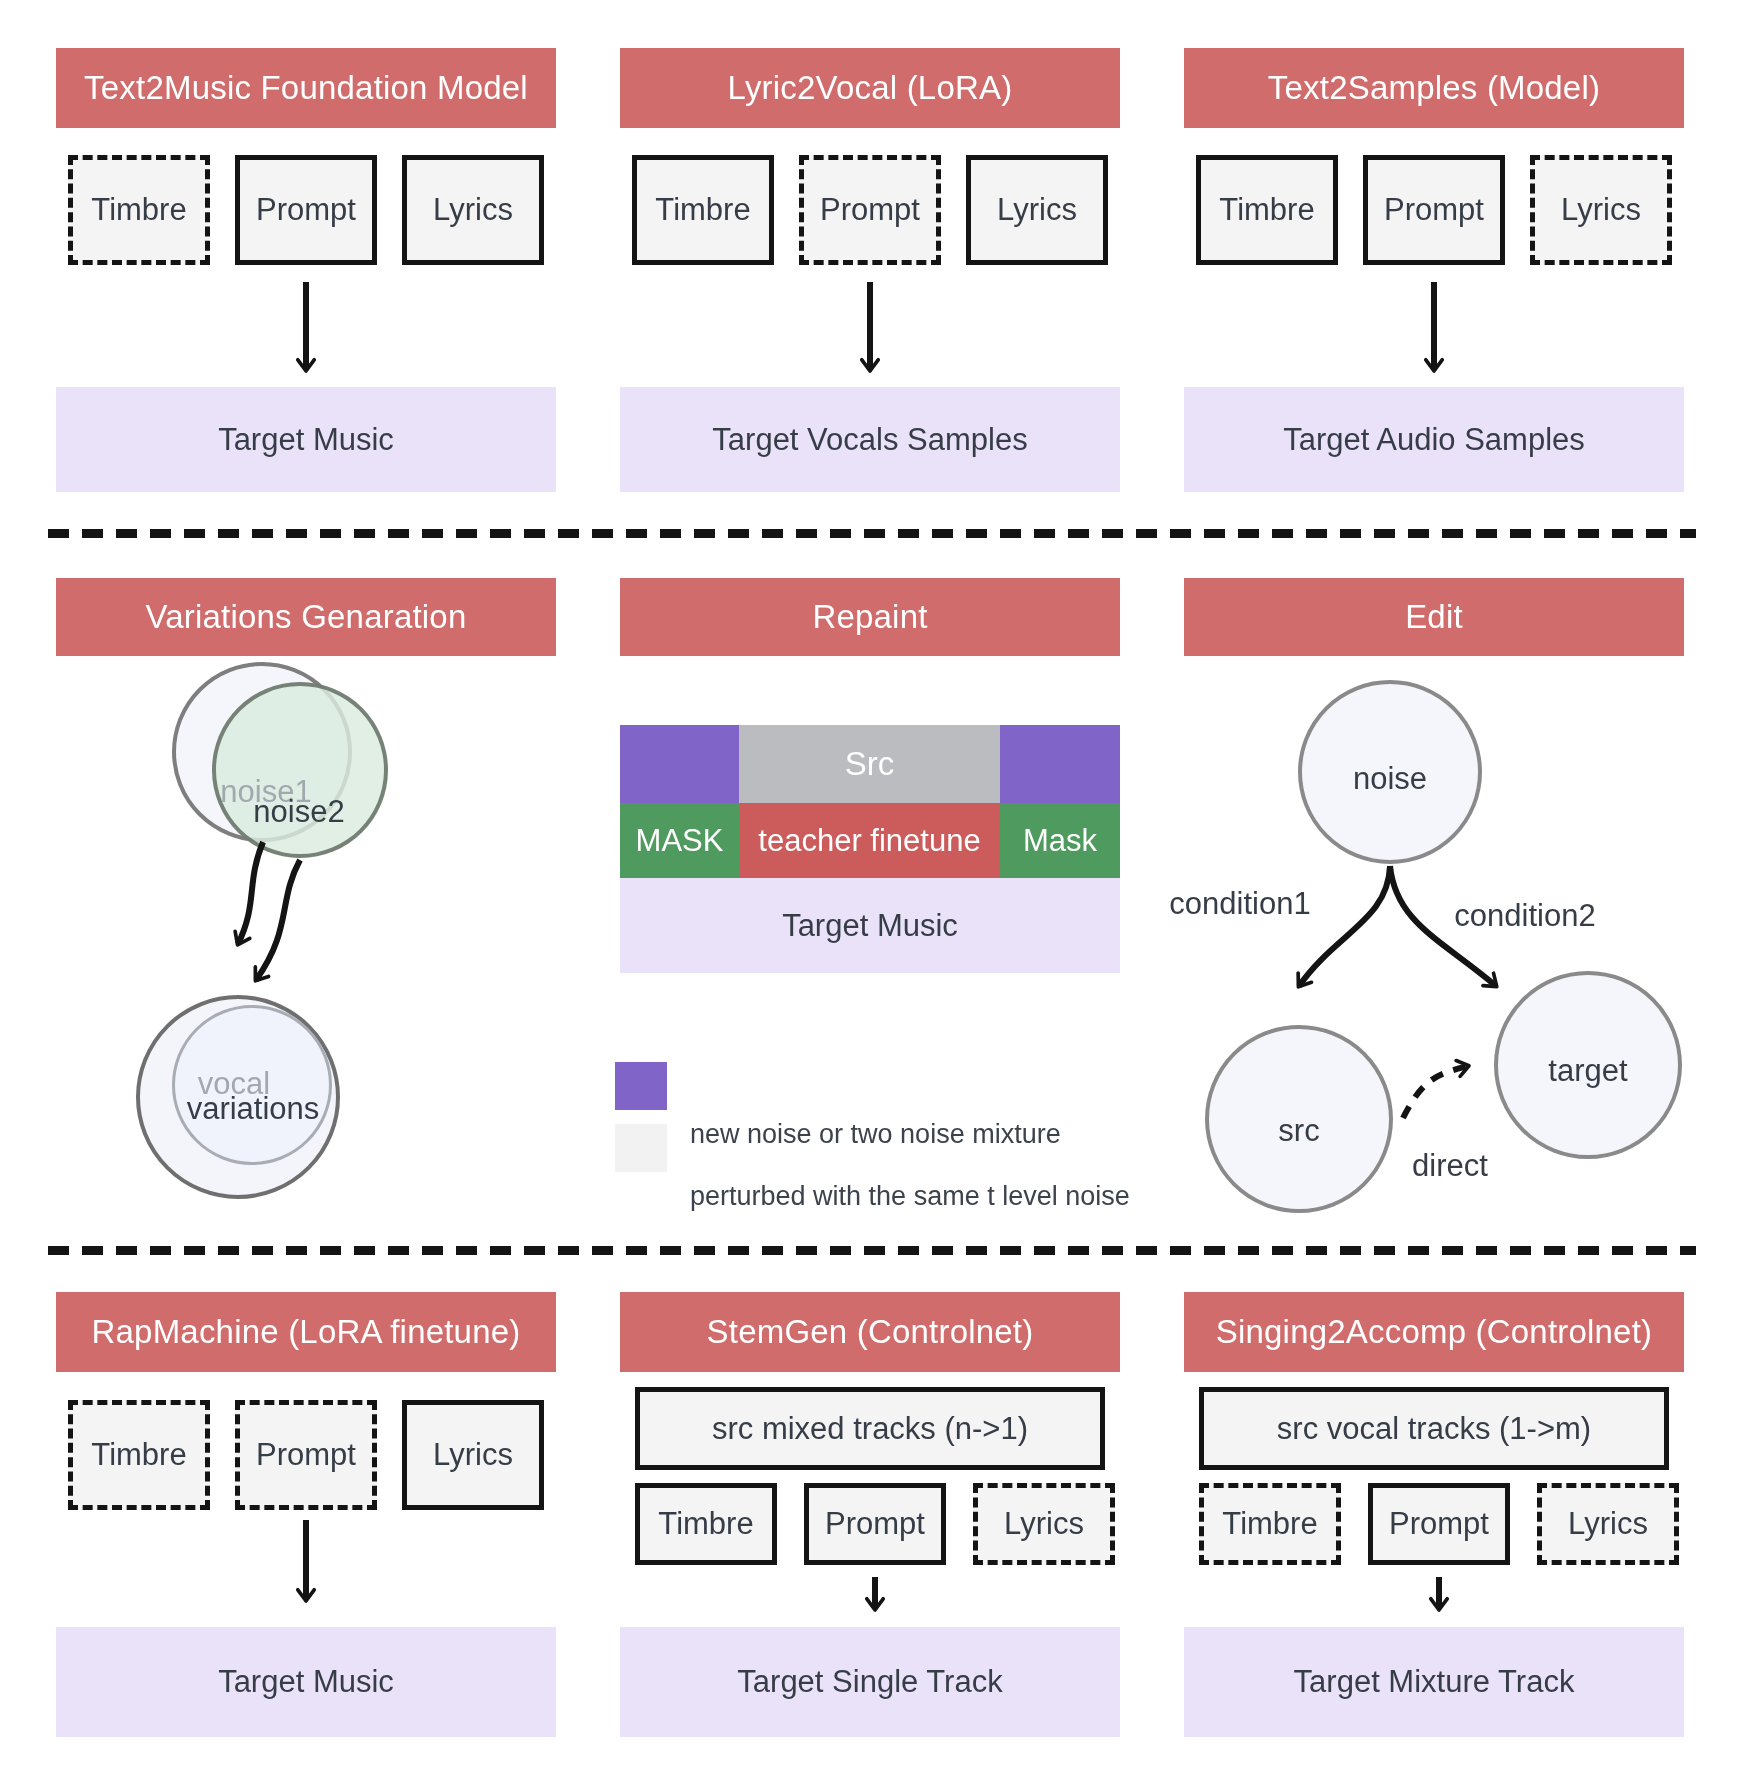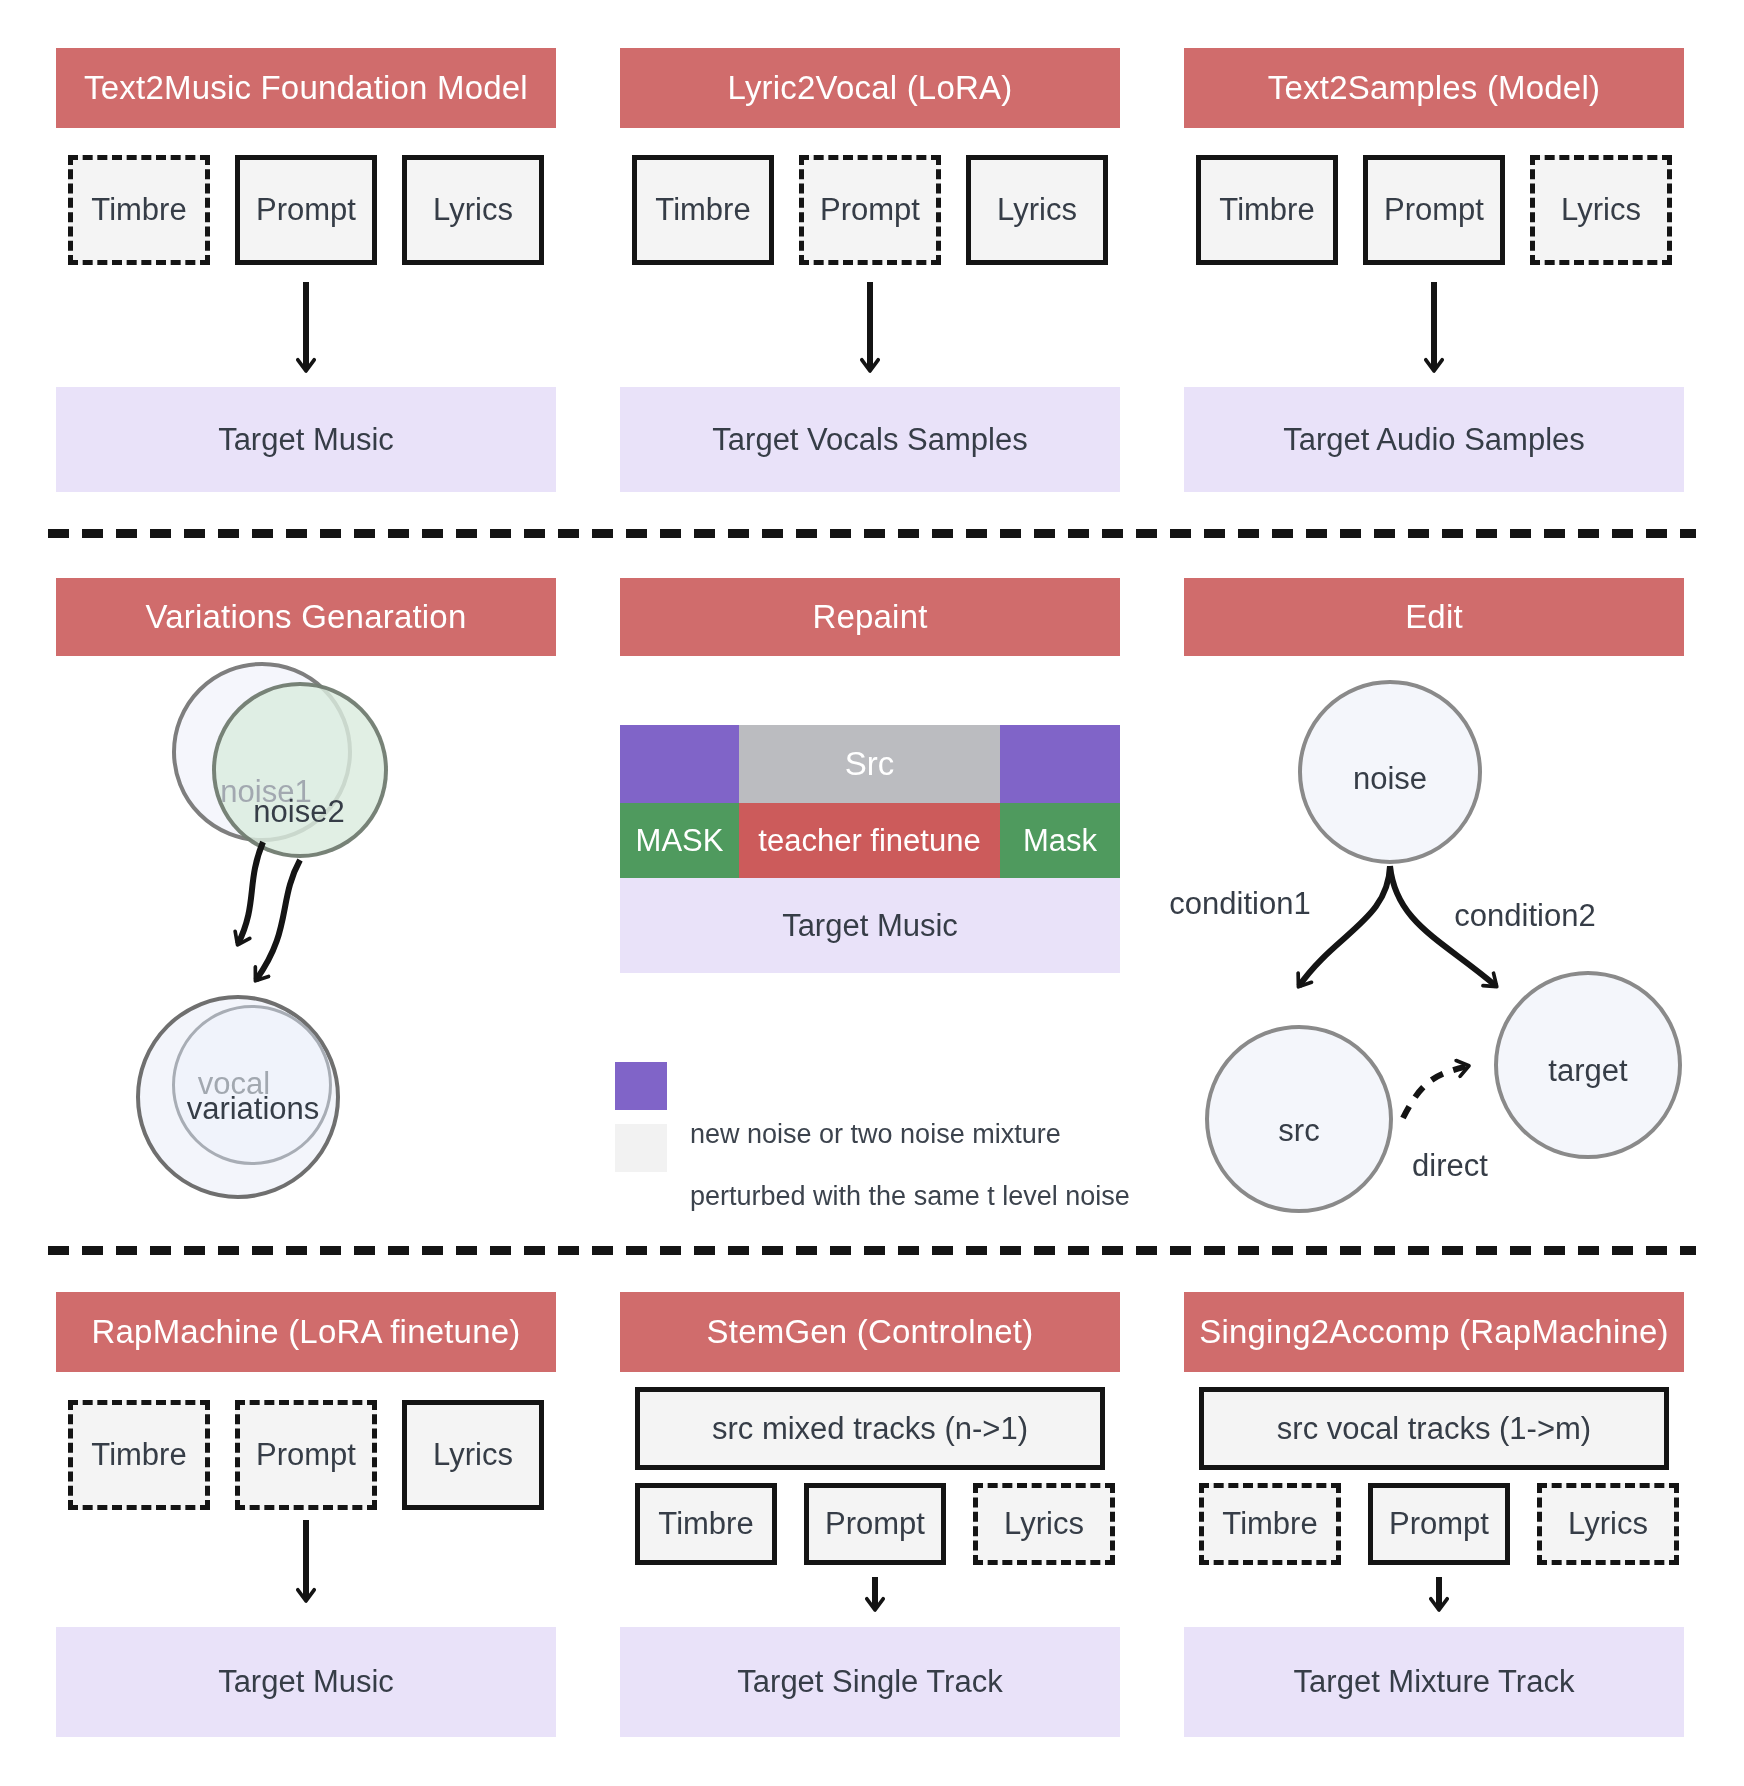--- a/index.html
+++ b/index.html
@@ -186,21 +186,21 @@
     <div class="inbox short" style="left:15px;top:191px" data-border="solid">Timbre</div>
     <div class="inbox short" style="left:184px;top:191px" data-border="solid">Prompt</div>
     <div class="inbox short" style="left:353px;top:191px" data-border="dashed">Lyrics</div>
     <svg class="arr" style="left:243px;top:283px;width:24px;height:50px" viewBox="0 0 24 50">
         <path d="M12 2 L12 34" marker-end="url(#ah)"></path>
       </svg>
     <div class="target" style="top:335px;height:110px">Target Single Track</div>
   </div>
 
   <div class="panel" style="left:1184px;top:1292px;width:500px;height:446px">
-    <div class="hdr" style="top:0">Singing2Accomp (RapMachine)</div>
+    <div class="hdr" style="top:0">Singing2Accomp (Controlnet)</div>
     <div class="srctrack" style="top:95px">src vocal tracks (1-&gt;m)</div>
     <div class="inbox short" style="left:15px;top:191px" data-border="dashed">Timbre</div>
     <div class="inbox short" style="left:184px;top:191px" data-border="solid">Prompt</div>
     <div class="inbox short" style="left:353px;top:191px" data-border="dashed">Lyrics</div>
     <svg class="arr" style="left:243px;top:283px;width:24px;height:50px" viewBox="0 0 24 50">
         <path d="M12 2 L12 34" marker-end="url(#ah)"></path>
       </svg>
     <div class="target" style="top:335px;height:110px">Target Mixture Track</div>
   </div>
 

